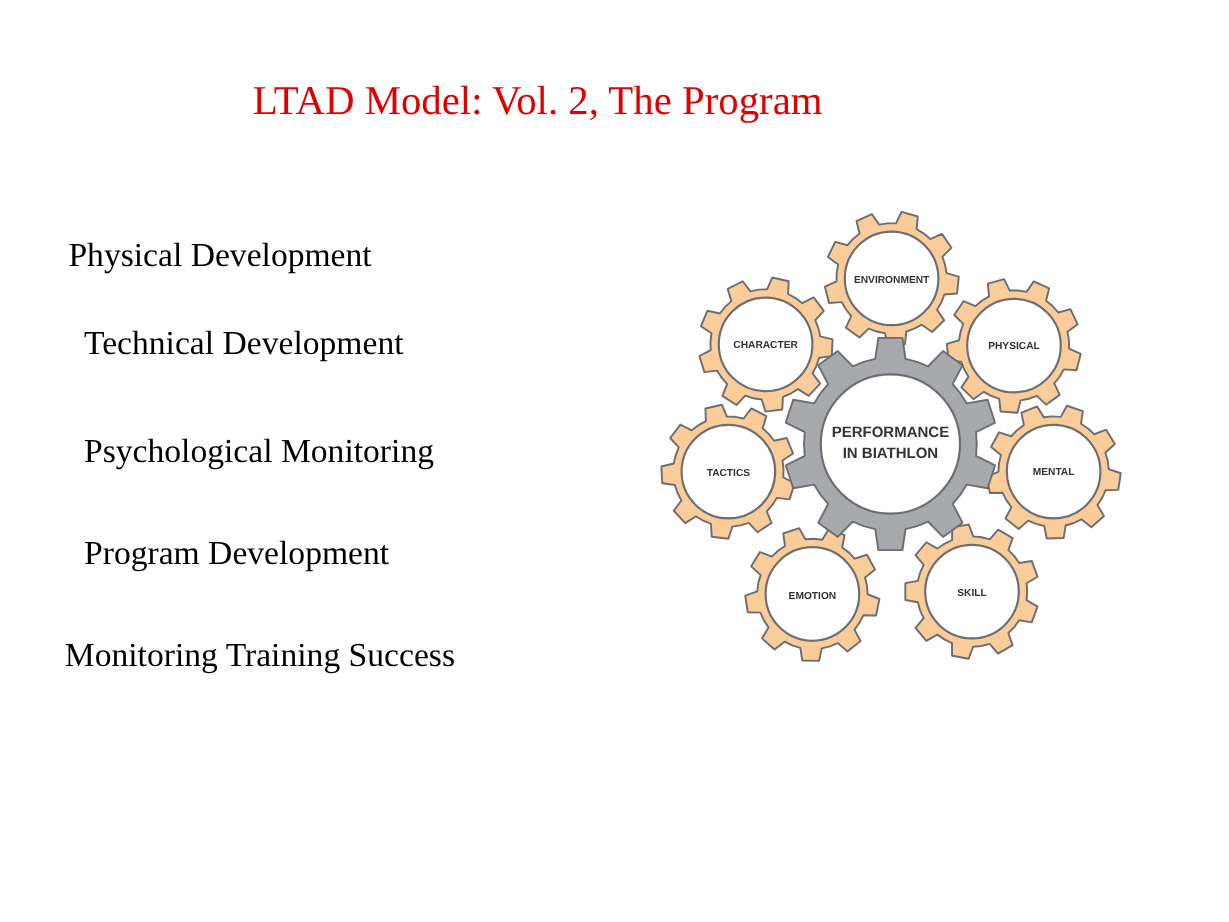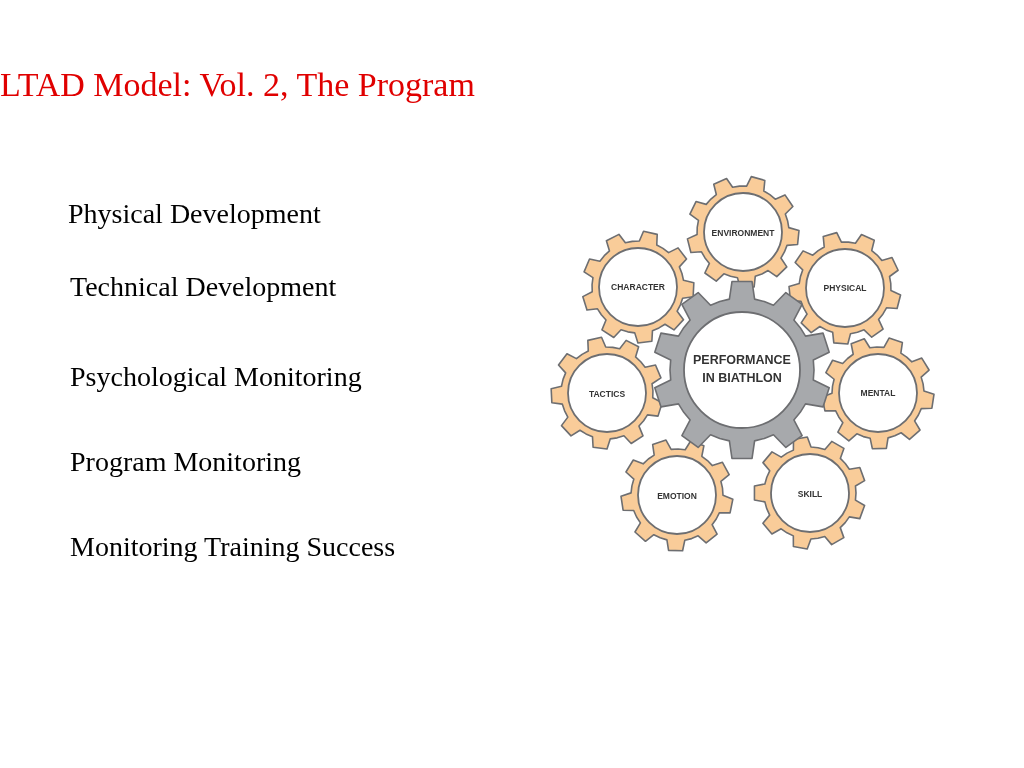--- a/index.html
+++ b/index.html
@@ -1,18 +1,19 @@
 <!DOCTYPE html>
 <html><head>
   <meta charset="utf-8">
   <style>
     html, body { margin: 0; padding: 0; background: #ffffff; }
     body { width: 1024px; height: 768px; position: relative; overflow: hidden; }
     .title {
       position: absolute; left: 0; top: 66px; width: 896px;
+      text-align: center;
       font-family: "Liberation Serif", serif;
       font-size: 34px; color: #e00000;
     }
     .item {
       position: absolute;
       font-family: "Liberation Serif", serif;
       font-size: 28px; color: #000000;
       white-space: nowrap;
     }
     .diagram { position: absolute; left: 0; top: 0; width: 1024px; height: 768px; }
@@ -20,25 +21,25 @@
       font-family: "Liberation Sans", sans-serif;
       font-weight: bold; fill: #333333;
       text-anchor: middle; dominant-baseline: central;
     }
   </style>
 </head>
 <body>
 
 <div class="title">LTAD Model: Vol. 2, The Program</div>
 
-<div class="item" style="left:68px; top:198px;">Physical Development</div>
+<div class="item" style="left:57px; top:198px;">Physical Development</div>
 <div class="item" style="left:70px; top:271px;">Technical Development</div>
 <div class="item" style="left:70px; top:361px;">Psychological Monitoring</div>
-<div class="item" style="left:70px; top:446px;">Program Monitoring</div>
-<div class="item" style="left:70px; top:531px;">Monitoring Training Success</div>
+<div class="item" style="left:70px; top:446px;">Program Development</div>
+<div class="item" style="left:54px; top:531px;">Monitoring Training Success</div>
 
 <svg class="diagram" viewBox="0 0 1024 768" xmlns="http://www.w3.org/2000/svg">
   <g id="gears-layer">
       <g>
         <path d="M787.58 220.66 L788.79 227.61 L798.98 230.56 L797.58 244.53 L787.01 245.40 L784.44 251.97 L780.90 258.07 L786.81 266.88 L776.76 276.68 L768.10 270.55 L761.91 273.93 L755.27 276.33 L754.14 286.88 L740.14 287.93 L737.45 277.66 L730.53 276.28 L723.90 273.85 L716.25 281.20 L704.86 273.00 L709.40 263.41 L704.99 257.90 L701.47 251.78 L690.89 252.50 L687.43 238.89 L697.07 234.46 L697.23 227.41 L698.47 220.46 L689.90 214.20 L696.00 201.56 L706.23 204.36 L710.89 199.06 L716.31 194.54 L713.76 184.24 L726.56 178.47 L732.60 187.19 L739.57 186.13 L746.63 186.14 L751.31 176.62 L764.82 180.42 L763.83 190.99 L769.86 194.66 L775.26 199.21 L784.96 194.91 L792.87 206.52 L785.32 213.97 Z" fill="#f9cc99" stroke="#6d6e71" stroke-width="1.6" stroke-linejoin="round"></path>
         <circle cx="743" cy="232" r="39" fill="#ffffff" stroke="#6d6e71" stroke-width="1.8"></circle>
       </g>
       <g>
         <path d="M890.77 283.45 L890.93 290.51 L900.57 294.94 L897.09 308.55 L886.51 307.82 L882.99 313.94 L878.57 319.44 L883.10 329.04 L871.70 337.22 L864.06 329.87 L857.43 332.29 L850.51 333.67 L847.81 343.93 L833.81 342.87 L832.69 332.32 L826.05 329.92 L819.86 326.52 L811.20 332.65 L801.16 322.84 L807.08 314.04 L803.54 307.93 L800.98 301.35 L790.41 300.48 L789.02 286.51 L799.21 283.57 L800.43 276.62 L802.70 269.93 L795.16 262.47 L803.07 250.88 L812.77 255.18 L818.17 250.63 L824.21 246.97 L823.23 236.40 L836.75 232.61 L841.41 242.14 L848.47 242.13 L855.44 243.20 L861.49 234.48 L874.28 240.26 L871.73 250.56 L877.14 255.09 L881.80 260.40 L892.03 257.60 L898.11 270.25 L889.54 276.50 Z" fill="#f9cc99" stroke="#6d6e71" stroke-width="1.6" stroke-linejoin="round"></path>
         <circle cx="845" cy="288" r="39" fill="#ffffff" stroke="#6d6e71" stroke-width="1.8"></circle>

